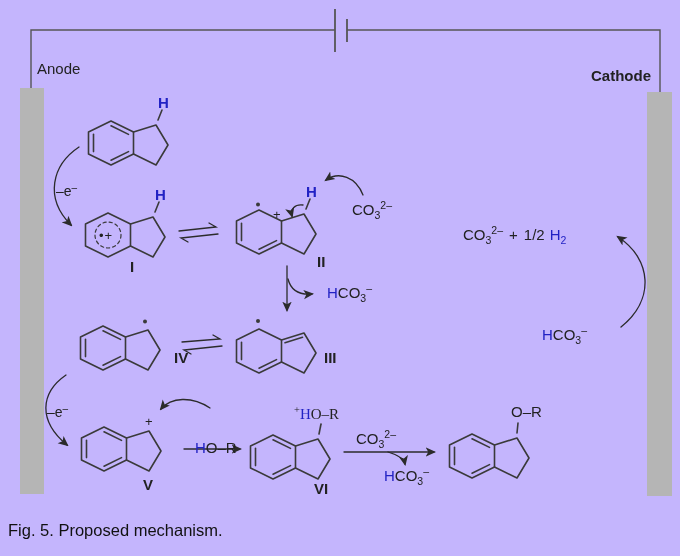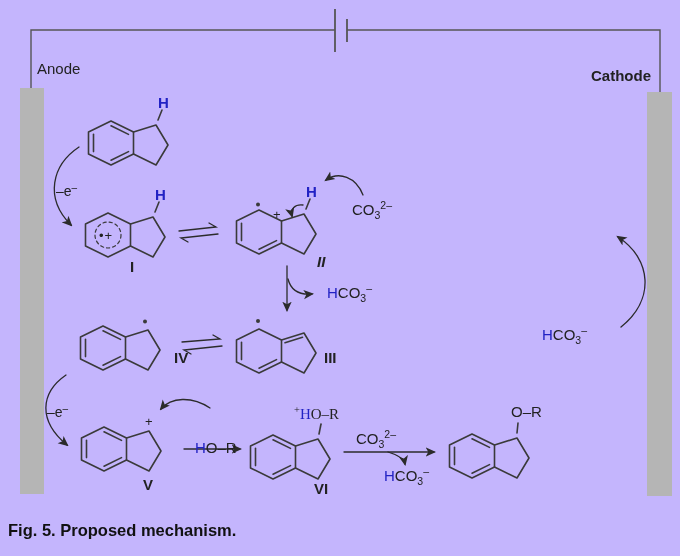--- a/index.html
+++ b/index.html
@@ -17,21 +17,21 @@
   .f sup{font-size:10.5px;vertical-align:6px;}
   .blue{color:var(--blue);}
   .atom{position:absolute;font-size:15px;line-height:1;white-space:nowrap;}
   .atom.h{color:var(--blue);font-weight:bold;}
   .plus{position:absolute;font-size:13px;line-height:1;color:var(--ink);}
   .rc{position:absolute;font-size:13px;line-height:1;color:var(--ink);letter-spacing:1px;}
   .rn{position:absolute;font-size:15px;font-weight:bold;line-height:1;color:var(--ink);}
   .em{position:absolute;font-size:14px;line-height:1;color:var(--ink);}
   .em sup{font-size:10px;vertical-align:5px;}
   .electrode{position:absolute;width:24px;background:var(--electrode);}
-  .caption{position:absolute;left:8px;top:521px;font-size:16.5px;font-weight:bold;color:#111;text-align:center;}
+  .caption{position:absolute;left:8px;top:521px;font-size:16.5px;font-weight:normal;color:#111;text-align:center;}
   .gap{display:inline-block;width:6px;}
   .gap2{display:inline-block;width:5px;}
 </style>
 </head>
 <body>
 
 <div id="fig">
 
   <svg class="layer" width="680" height="556" viewBox="0 0 680 556">
     <defs>
@@ -155,30 +155,31 @@
 
   <span class="atom h" style="left:158px;top:95px;">H</span>
   <span class="atom h" style="left:155px;top:187px;">H</span>
   <span class="atom h" style="left:306px;top:184px;">H</span>
 
   <span class="rc" style="left:99px;top:229px;">•+</span>
   <span class="plus" style="left:273px;top:208px;">+</span>
   <span class="plus" style="left:145px;top:415px;">+</span>
 
   <span class="rn" style="left:130px;top:259px;">I</span>
-  <span class="rn" style="left:317px;top:254px;font-style:italic;">II</span>
+  <span class="rn" style="left:317px;top:254px;">II</span>
   <span class="rn" style="left:324px;top:350px;">III</span>
   <span class="rn" style="left:174px;top:350px;">IV</span>
   <span class="rn" style="left:143px;top:477px;">V</span>
   <span class="rn" style="left:314px;top:481px;">VI</span>
 
   <span class="txt f" style="left:352px;top:200px;"><span>CO</span><sub>3</sub><sup>2–</sup></span>
 
   <span class="txt f" style="left:327px;top:283px;"><span class="blue">H</span><span>CO</span><sub>3</sub><sup>–</sup></span>
 
+  <span class="txt f" style="left:463px;top:225px;"><span>CO</span><sub>3</sub><sup>2–</sup><span class="gap"></span><span>+</span><span class="gap"></span><span>1/2</span><span class="gap2"></span><span class="blue">H</span><sub class="blue">2</sub></span>
 
   <span class="txt f" style="left:542px;top:325px;"><span class="blue">H</span><span>CO</span><sub>3</sub><sup>–</sup></span>
 
   <span class="txt" style="left:195px;top:440px;"><span class="blue">H</span><span>O–R</span></span>
 
   <span class="txt f" style="left:294px;top:404px;font-family:Liberation Serif, serif;"><sup>+</sup><span class="blue">H</span><span>O–R</span></span>
 
   <span class="txt" style="left:511px;top:404px;"><span>O–R</span></span>
 
   <span class="txt f" style="left:356px;top:429px;"><span>CO</span><sub>3</sub><sup>2–</sup></span>

